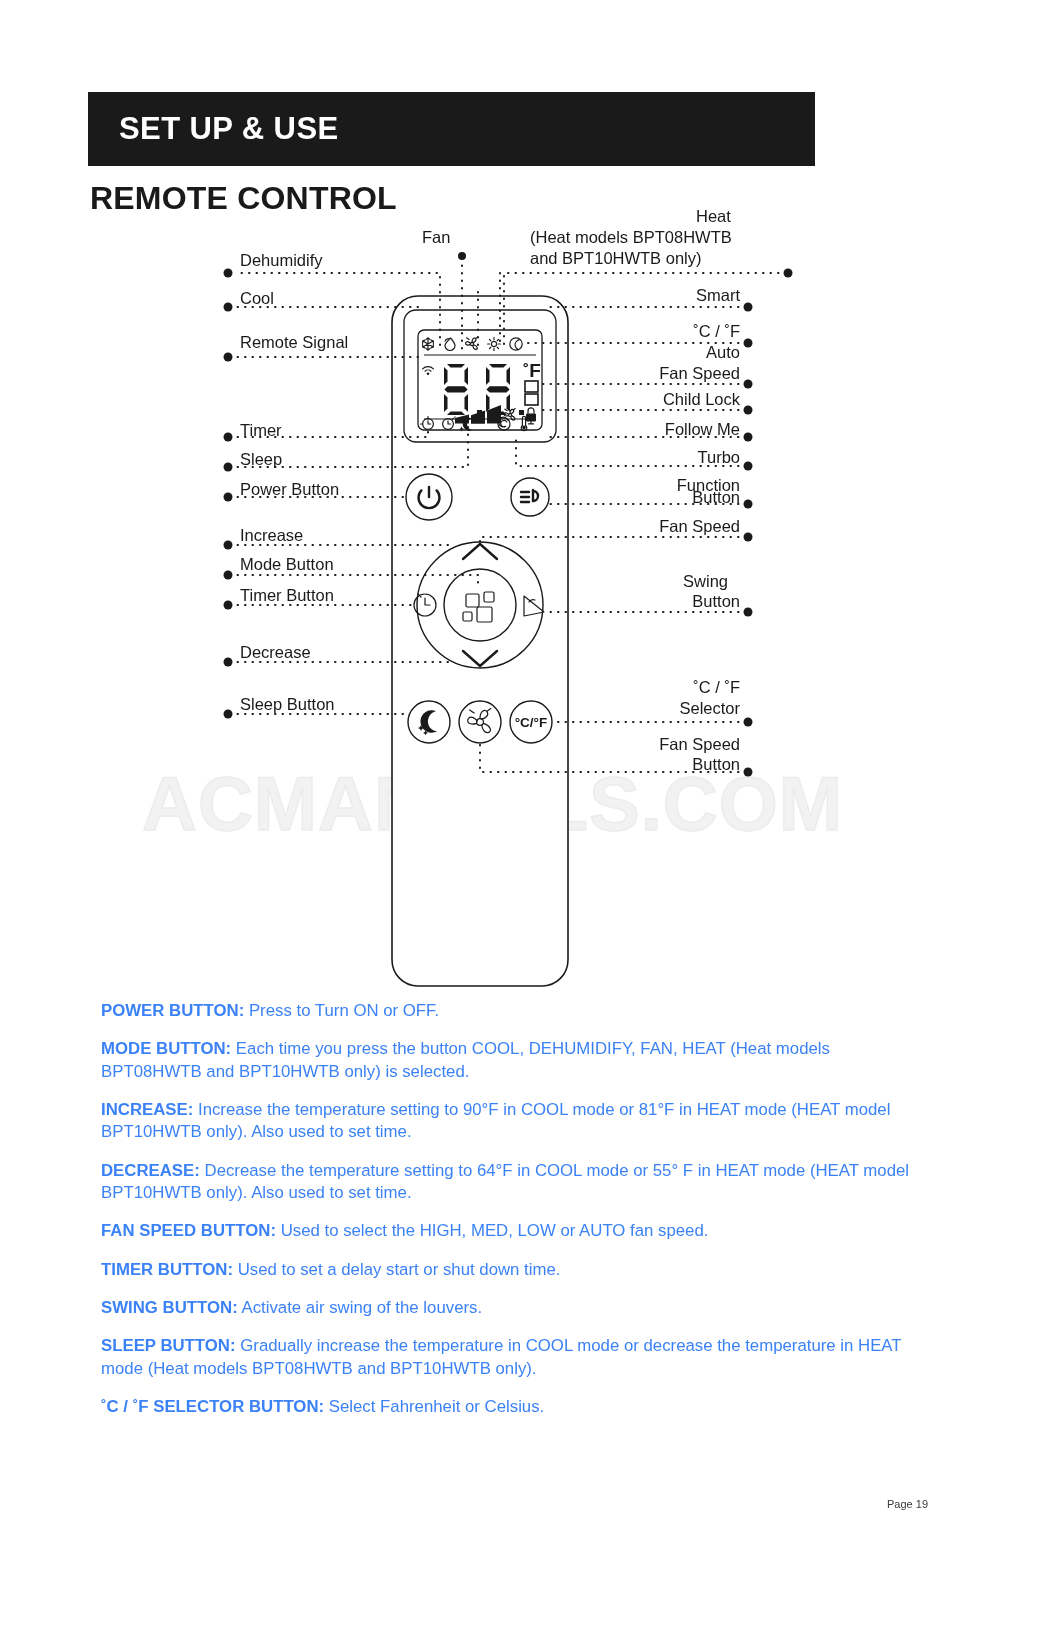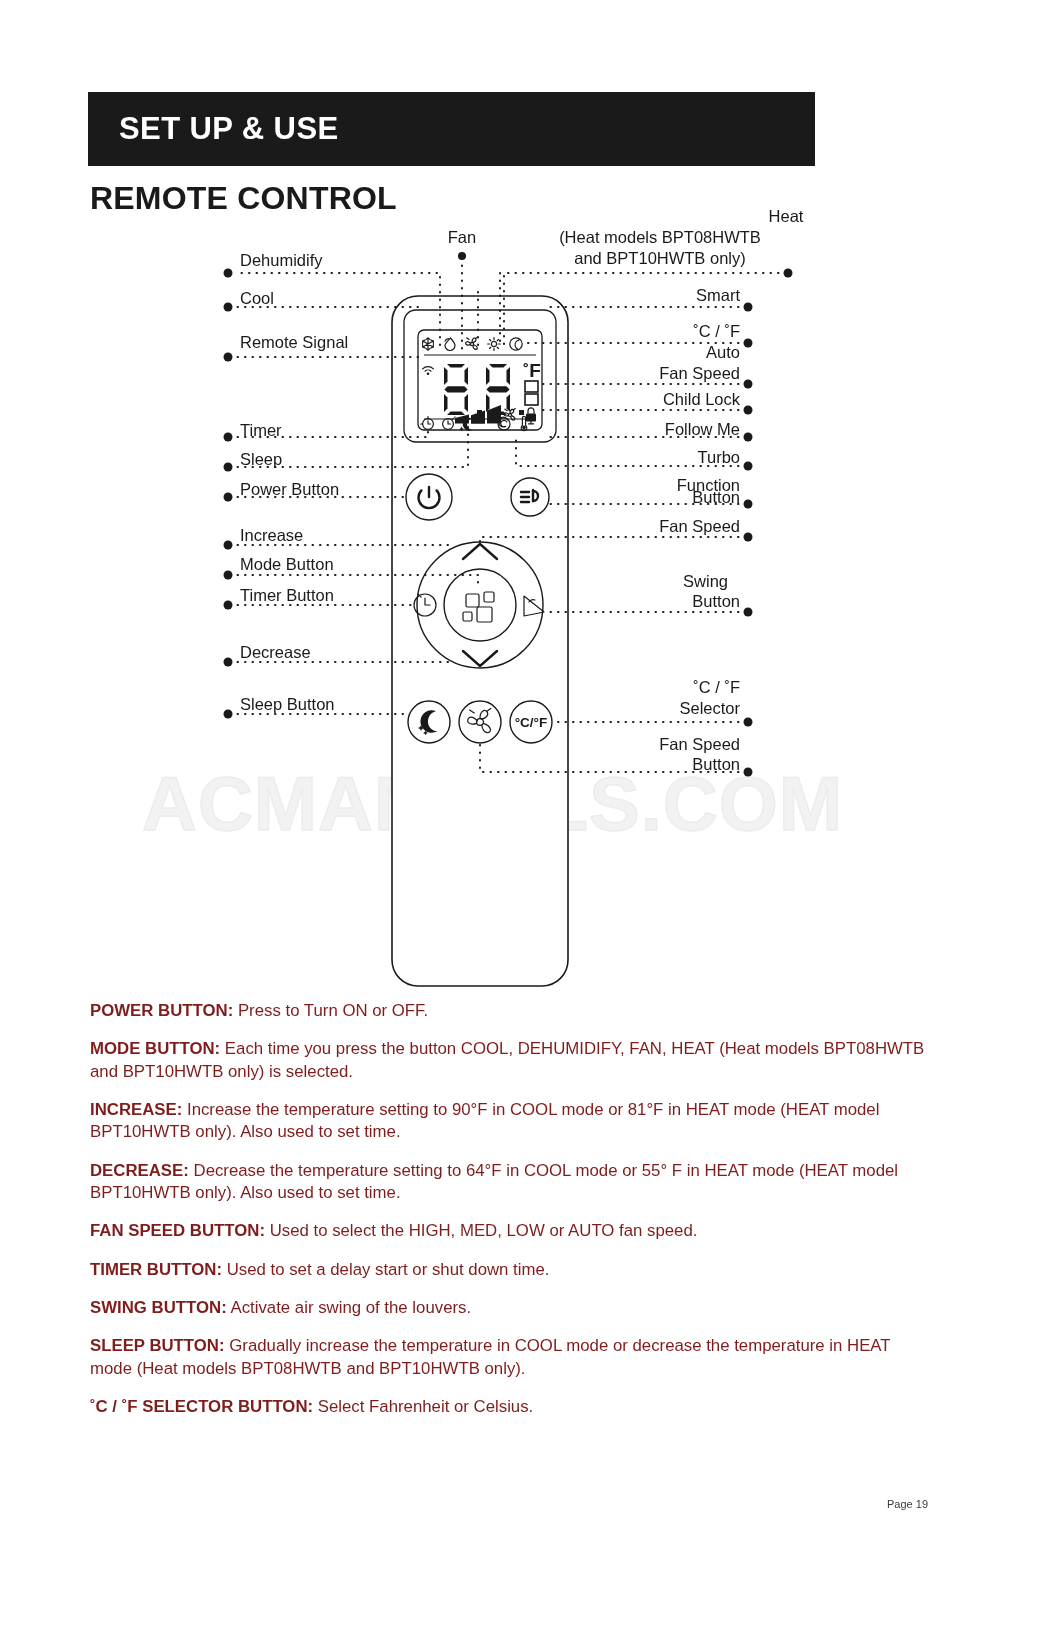--- a/index.html
+++ b/index.html
@@ -85,34 +85,34 @@
 
   .lbl {
     position: absolute;
     font-size: 16.5px;
     line-height: 1.16;
     color: #1a1a1a;
     white-space: nowrap;
   }
   .lbl.left  { text-align: left; }
   .lbl.right { text-align: right; }
-  .lbl.center{ text-align: center; }
+  .lbl.center{ text-align: left; }
 
   
   .body-copy {
     position: absolute;
     left: 90px;
     top: 1000px;
     width: 840px;
   }
   .para {
     font-size: 16.8px;
     line-height: 1.33;
-    margin: 0 0 16px 0;
-    color: #7f1d1d;
+    margin: 0 0 16px 11px;
+    color: #3b82f6;
   }
   .para b { font-weight: bold; }
 </style>
 </head>
 <body>
 
 <div class="page">
 
   <div class="section-bar">
     <span class="section-bar-title">SET UP &amp; USE</span>

